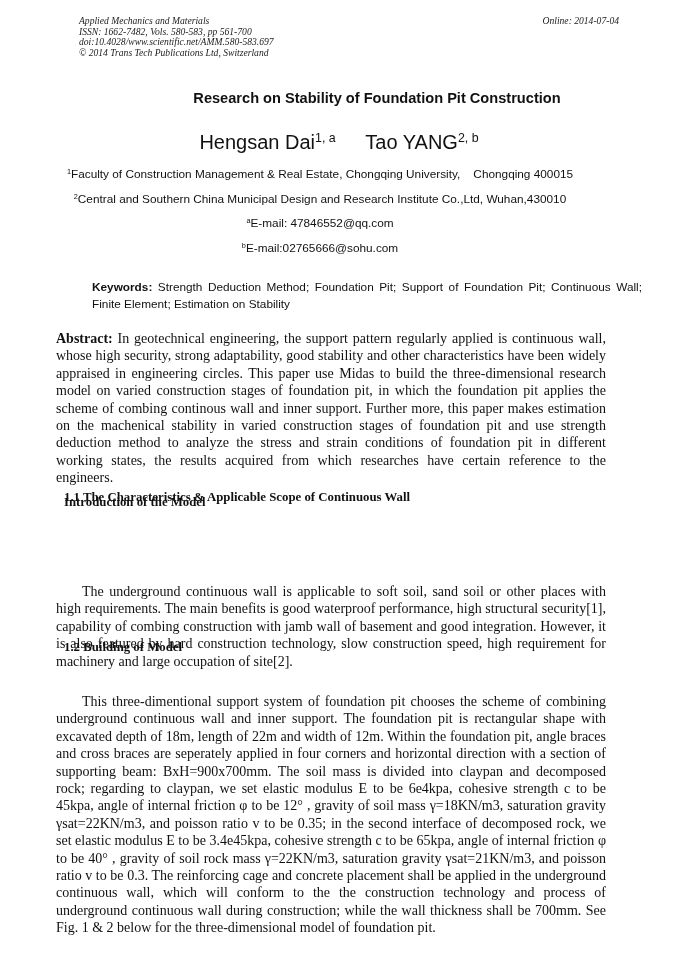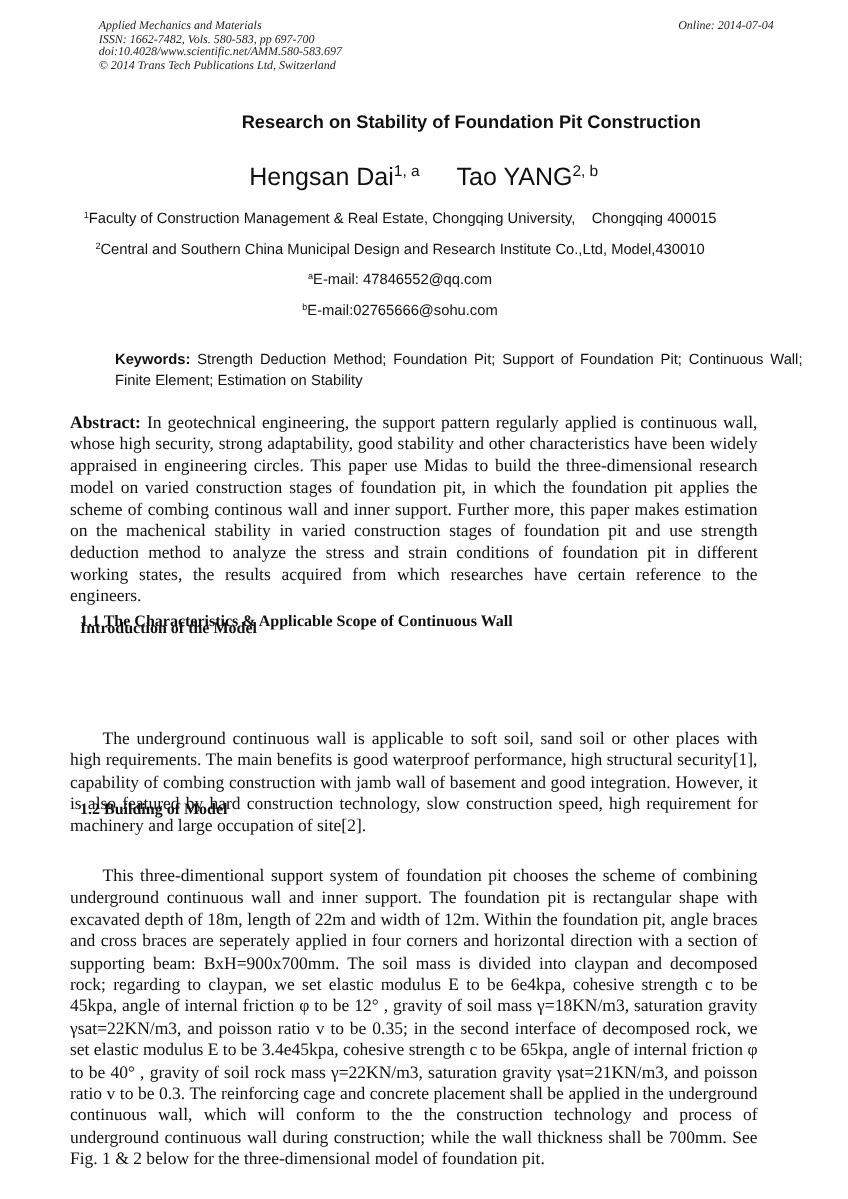--- a/index.html
+++ b/index.html
@@ -49,35 +49,35 @@
     .sec-11 { top: 490px; }
     .p-11 { top: 539px; }
     .sec-12 { top: 630px; margin-top: 10px; }
     .p-12 { top: 649px; }
   </style>
 </head>
 <body>
 
 <div class="hdr hdr-left">
   <div>Applied Mechanics and Materials</div>
-  <div>ISSN: 1662-7482, Vols. 580-583, pp 697-700</div>
+  <div>ISSN: 1662-7482, Vols. 580-583, pp 561-700</div>
   <div>doi:10.4028/www.scientific.net/AMM.580-583.697</div>
   <div>© 2014 Trans Tech Publications Ltd, Switzerland</div>
 </div>
 <div class="hdr hdr-right">Online: 2014-07-04</div>
 
 <div class="title">Research on Stability of Foundation Pit Construction</div>
 
 <div class="authors">
   <span class="author"><span>Hengsan Dai</span><sup>1, a</sup></span>
   <span class="author"><span>Tao YANG</span><sup>2, b</sup></span>
 </div>
 
 <div class="affil affil1"><sup>1</sup><span style="white-space:pre">Faculty of Construction Management &amp; Real Estate, Chongqing University,    Chongqing 400015</span></div>
-<div class="affil affil2"><sup>2</sup><span>Central and Southern China Municipal Design and Research Institute Co.,Ltd, Model,430010</span></div>
+<div class="affil affil2"><sup>2</sup><span>Central and Southern China Municipal Design and Research Institute Co.,Ltd, Wuhan,430010</span></div>
 <div class="affil email1"><sup>a</sup><span>E-mail: 47846552@qq.com</span></div>
 <div class="affil email2"><sup>b</sup><span>E-mail:02765666@sohu.com</span></div>
 
 <div class="keywords"><b>Keywords:</b><span> Strength Deduction Method; Foundation Pit; Support of Foundation Pit; Continuous Wall; Finite Element; Estimation on Stability</span></div>
 
 <div class="para abstract"><b>Abstract:</b><span> In geotechnical engineering, the support pattern regularly applied is continuous wall, whose high security, strong adaptability, good stability and other characteristics have been widely appraised in engineering circles. This paper use Midas to build the three-dimensional research model on varied construction stages of foundation pit, in which the foundation pit applies the scheme of combing continous wall and inner support. Further more, this paper makes estimation on the machenical stability in varied construction stages of foundation pit and use strength deduction method to analyze the stress and strain conditions of foundation pit in different working states, the results acquired from which researches have certain reference to the engineers.</span></div>
 
 <div class="sec sec-intro">Introduction of the Model</div>
 <div class="sec sec-11">1.1 The Characteristics &amp; Applicable Scope of Continuous Wall</div>
 <div class="para indent p-11">The underground continuous wall is applicable to soft soil, sand soil or other places with high requirements. The main benefits is good waterproof performance, high structural security[1], capability of combing construction with jamb wall of basement and good integration. However, it is also featured by hard construction technology, slow construction speed, high requirement for machinery and large occupation of site[2].</div>

